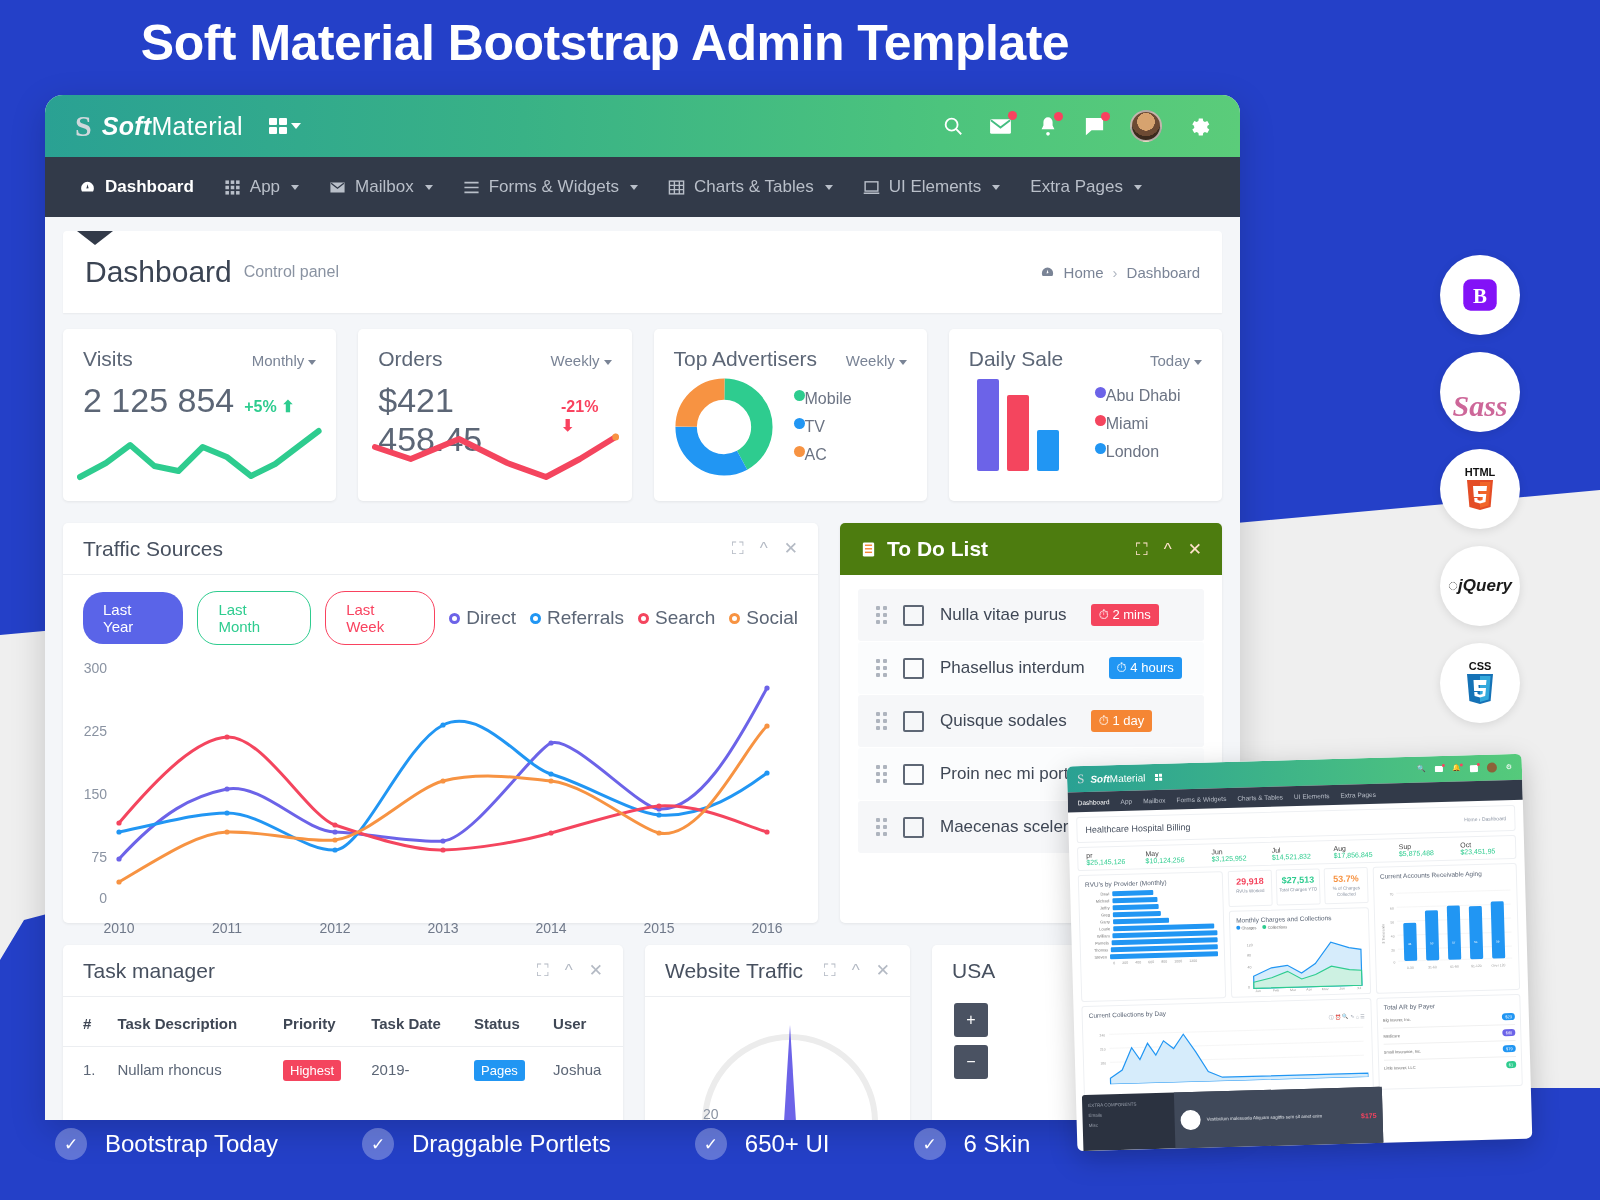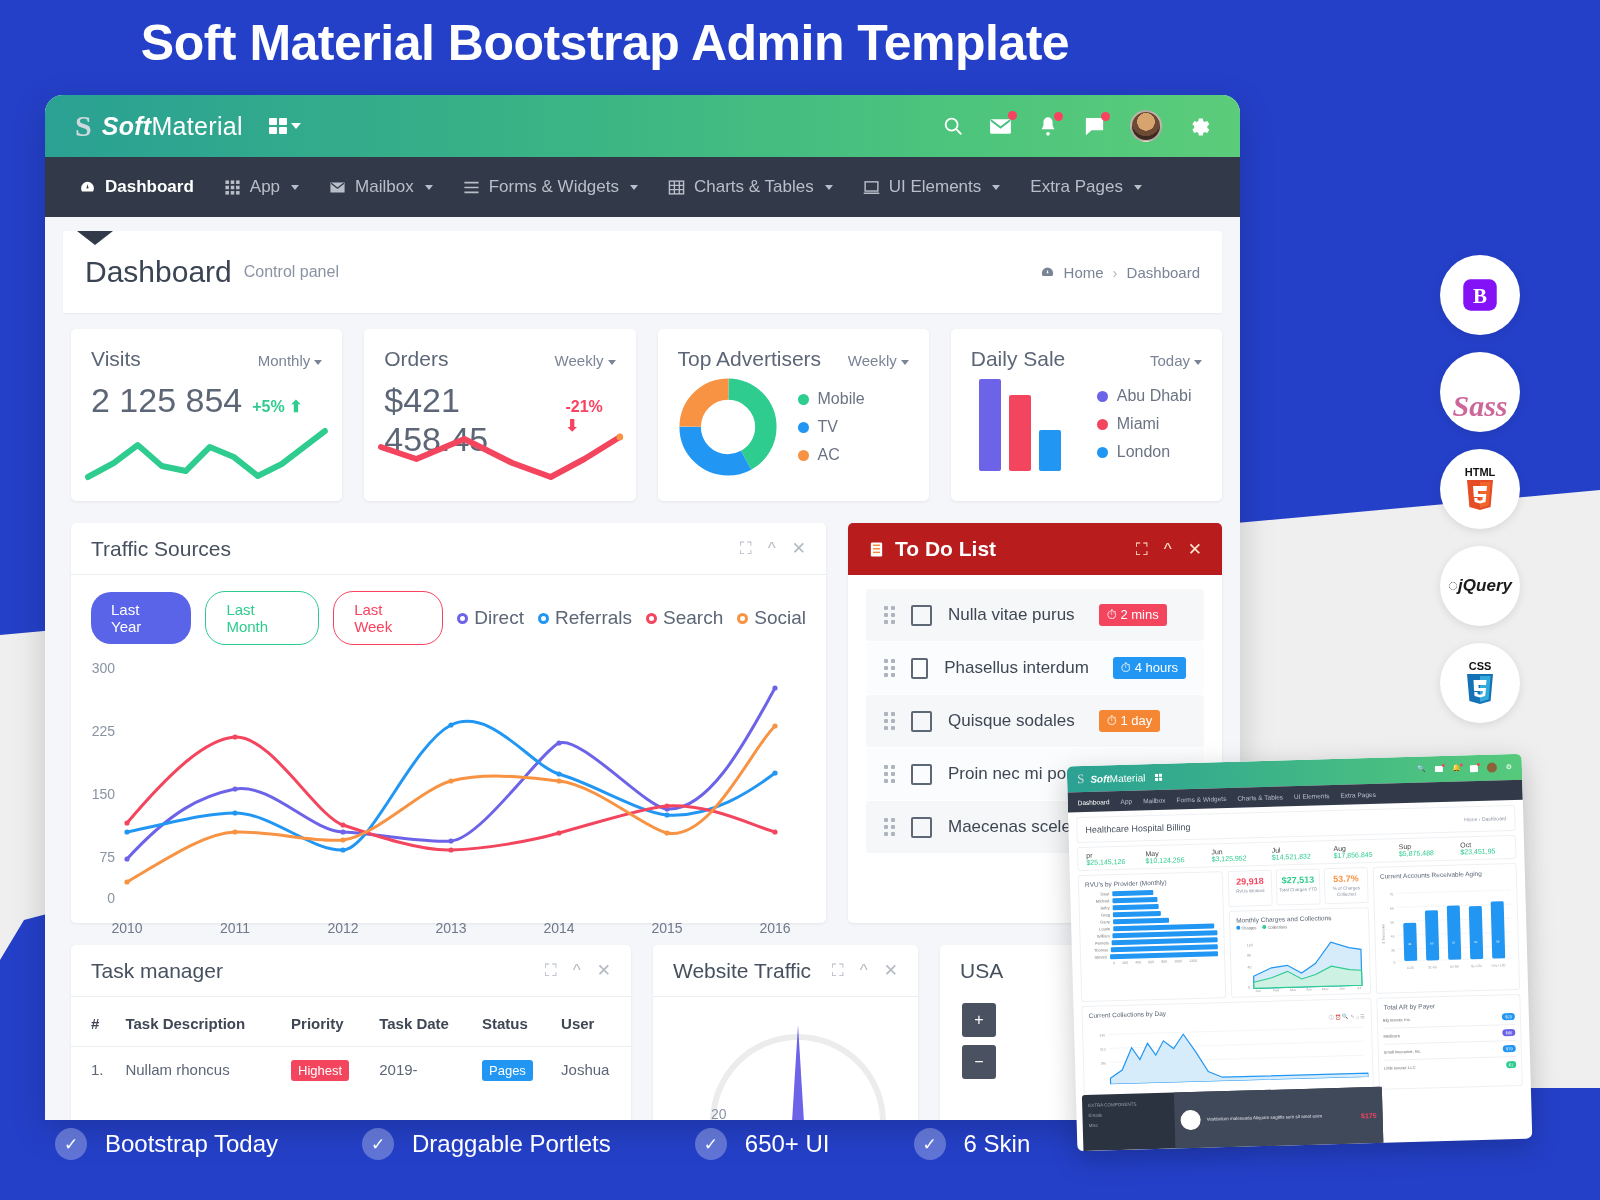--- a/index.html
+++ b/index.html
@@ -100,54 +100,54 @@
     content: ""; position: absolute; left: 14px; top: 0;
     border-left: 18px solid transparent; border-right: 18px solid transparent;
     border-top: 14px solid #323a49;
   }
   #page-title { font-size: 30px; color: #3b4453; font-weight: normal; }
   #page-sub { font-size: 16px; color: #8a93a2; margin-left: 12px; }
   #breadcrumb { margin-left: auto; display: flex; align-items: center; gap: 9px; font-size: 15px; color: #7a8496; }
   #breadcrumb .crumb-sep { color: #b0b7c2; }
 
   
-  #content { padding: 16px 18px 0 26px; }
+  #content { padding: 16px 18px 0 18px; }
 
   .card { background: #fff; border-radius: 5px; box-shadow: 0 1px 3px rgba(0,0,0,.07); }
 
   
   .stats-row { display: flex; gap: 22px; }
   .stat-card { flex: 1; height: 172px; padding: 18px 20px 0 20px; position: relative; overflow: hidden; }
   .stat-head { display: flex; align-items: baseline; }
   .stat-title { font-size: 21px; color: #5c6676; }
   .stat-period { margin-left: auto; font-size: 15px; color: #7a8496; cursor: pointer; }
   .stat-period .mi-caret { display:inline-block; width:0;height:0;border-left:4px solid transparent;border-right:4px solid transparent;border-top:5px solid #7a8496; margin-left:4px; vertical-align: middle;}
   .stat-value { margin-top: 10px; font-size: 34px; color: #5c6676; font-weight: normal; display:flex; align-items:baseline; gap:10px;}
   .stat-delta { font-size: 16px; font-weight: bold; }
   .stat-delta.up { color: #2ecc8f; }
   .stat-delta.down { color: #f9425f; }
   .spark { position: absolute; left: 14px; bottom: 12px; width: 92%; height: 70px; }
 
   .donut-wrap { display: flex; align-items: center; margin-top: 6px; gap: 6px;}
   .legend { display: flex; flex-direction: column; gap: 10px; margin-left: 14px;}
-  .legend-row { display: flex; align-items: center; gap: 9px; font-size: 16px; color: #6b7383; }
+  .legend-row { display: flex; align-items: flex-start; font-size: 16px; color: #6b7383; }
   .legend-dot { width: 11px; height: 11px; border-radius: 50%; display:inline-block;}
 
   .bars { display: flex; align-items: flex-end; gap: 8px; height: 92px; margin-top: 8px; margin-left:8px;}
   .bar { width: 22px; border-radius: 2px; }
 
   
   .portlet-head {
     height: 52px; display: flex; align-items: center; padding: 0 20px;
     border-bottom: 1px solid #eceef1;
   }
   .portlet-title { font-size: 21px; color: #47505f; }
   .portlet-tools { margin-left: auto; display: flex; gap: 16px; color: #b4bac4; }
   .ptool { cursor: pointer; font-size: 17px; line-height: 1; }
-  .portlet-head.orange { background: #b91c1c; border-bottom: none; text-align: right; }
+  .portlet-head.orange { background: #4d7c0f; border-bottom: none; text-align: right; }
   .portlet-head.orange .portlet-title { color: #fff; font-weight: bold; display:flex; align-items:center; gap:10px;}
   .portlet-head.orange .portlet-tools { color: #ffe2cb; }
 
   .mid-row { display: flex; gap: 22px; margin-top: 22px; }
   #traffic-card { width: 755px; height: 400px; }
   #todo-card { flex: 1; height: 400px; overflow: hidden; }
 
   
   .tabs-row { display: flex; align-items: center; padding: 16px 20px 2px 20px; gap: 14px; }
   .pill { padding: 9px 20px; border-radius: 20px; font-size: 15px; cursor: pointer; }

